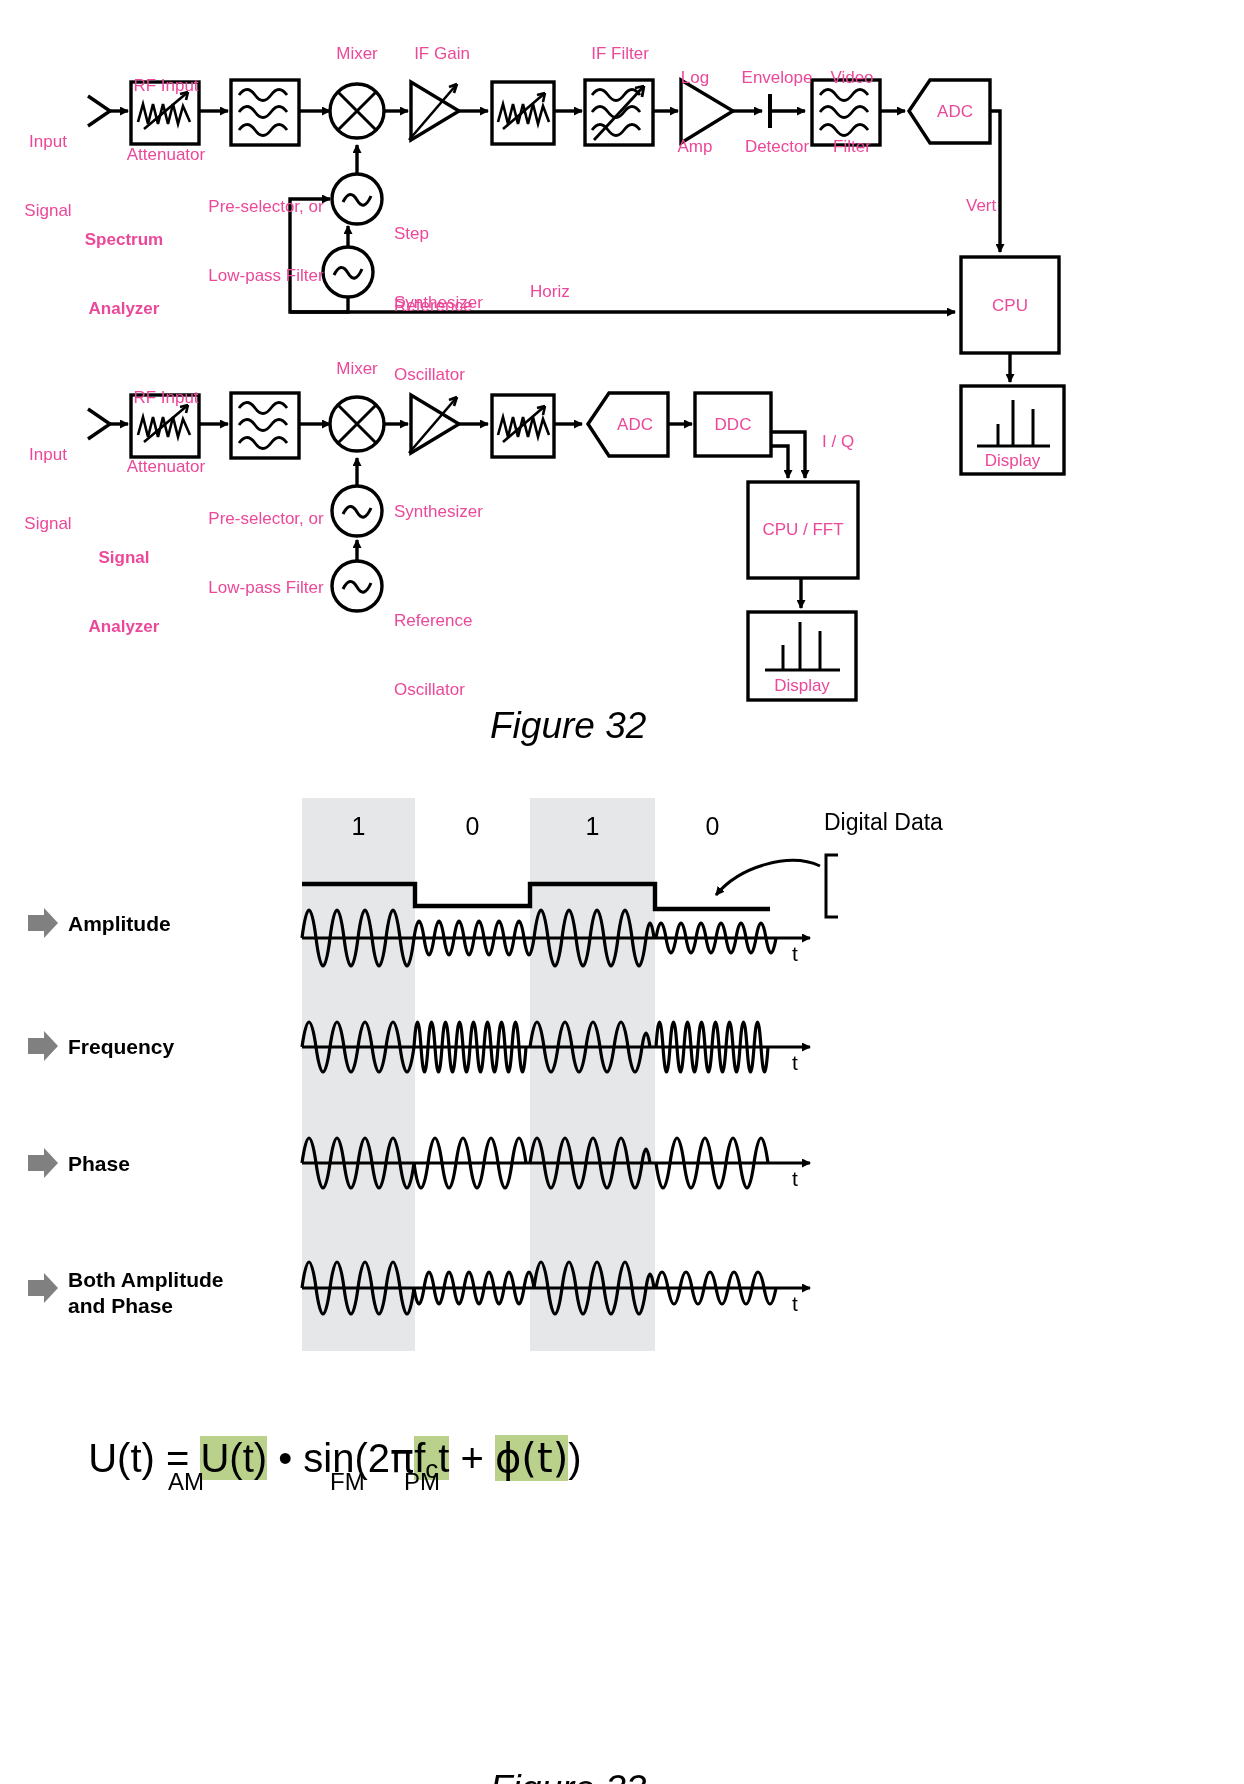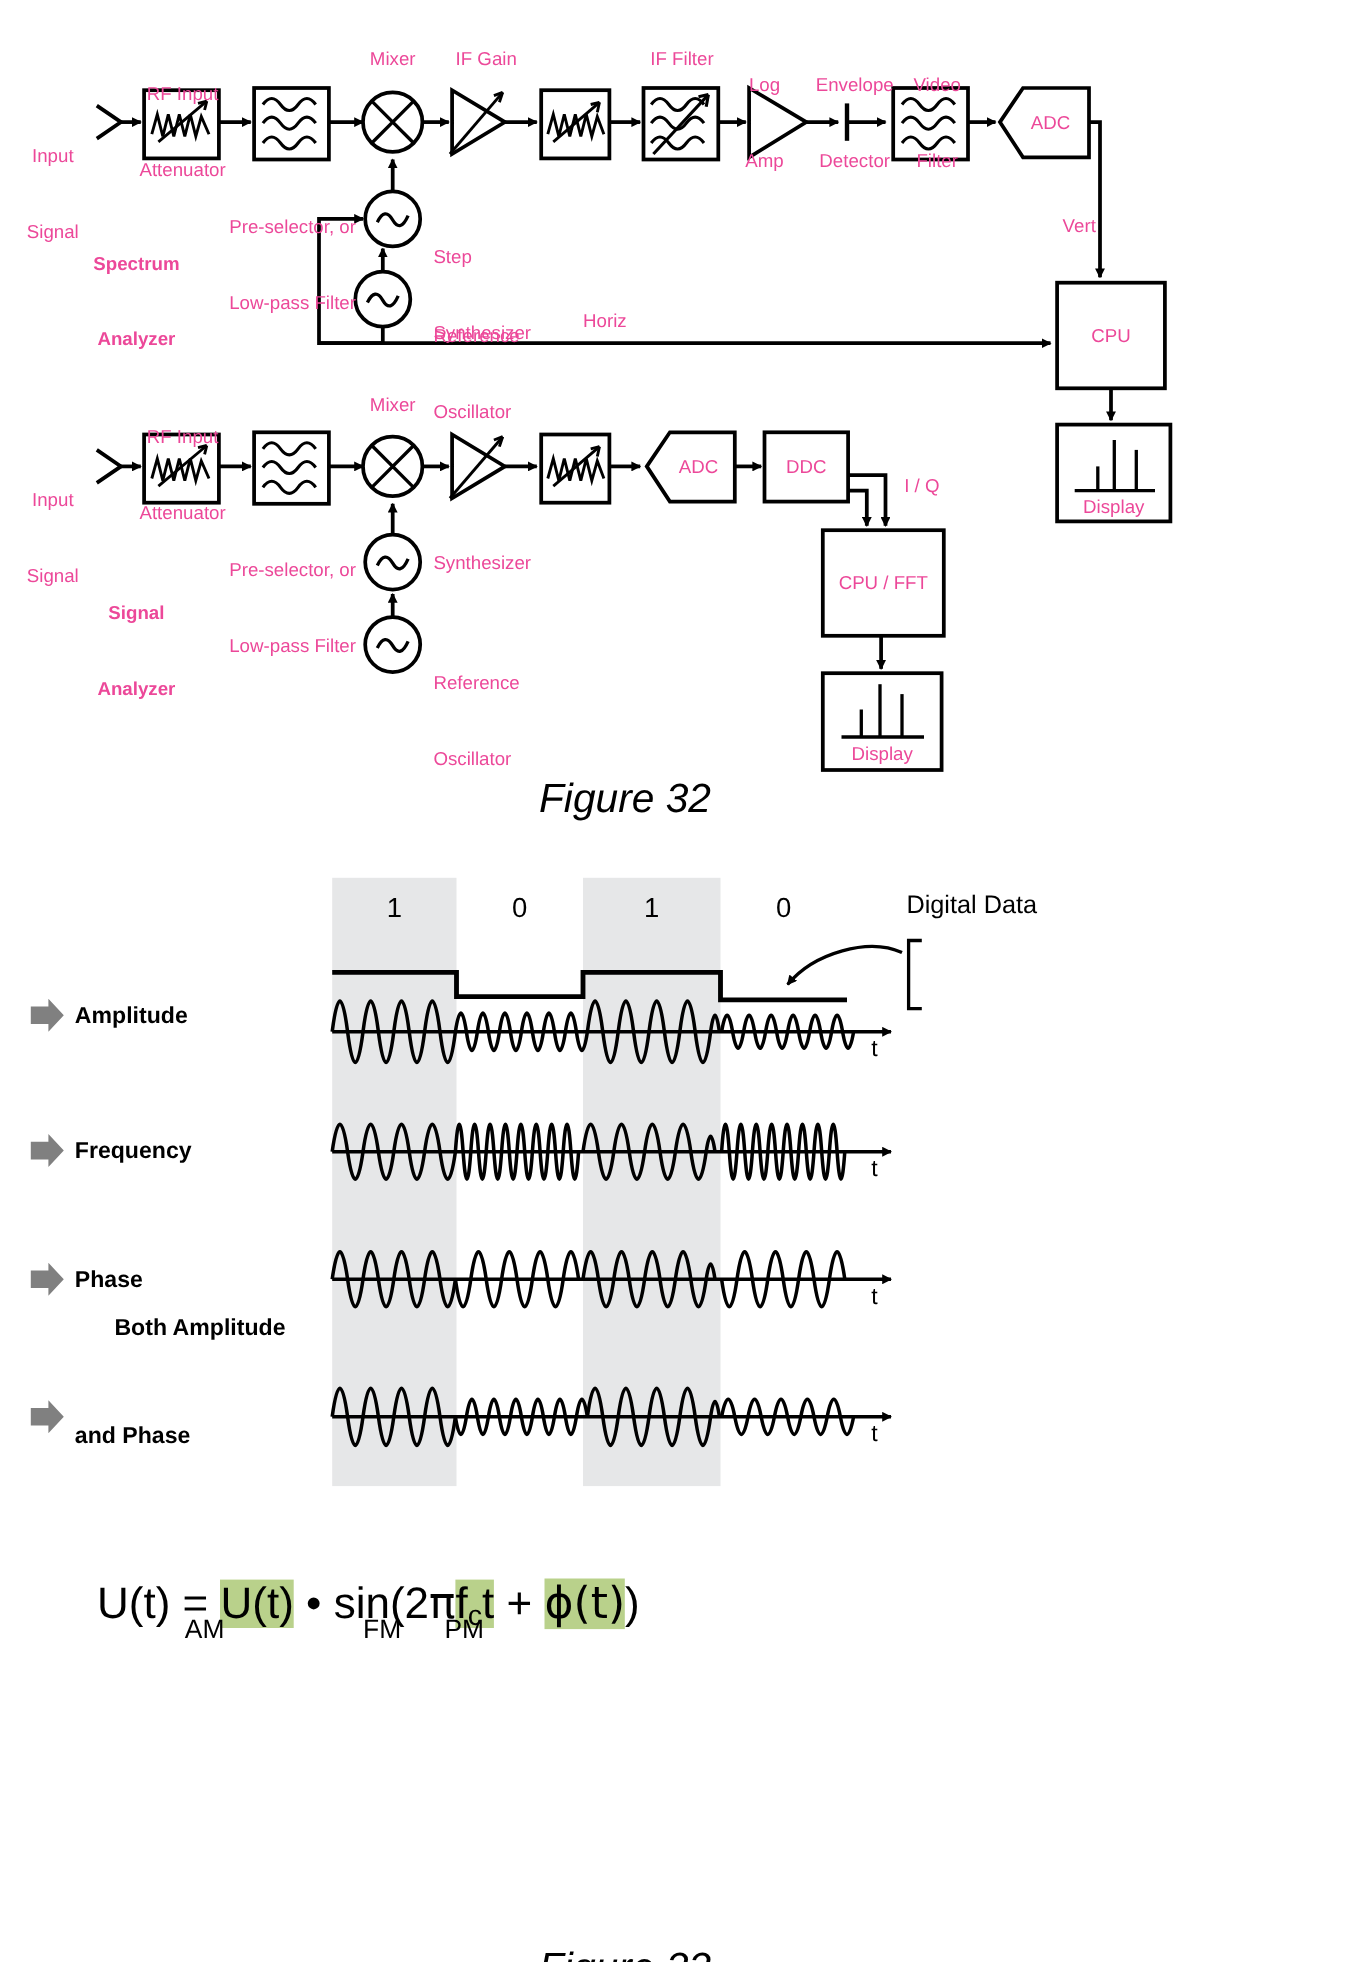--- a/index.html
+++ b/index.html
@@ -353,21 +353,21 @@
 <div class="bitlbl" style="left:415px;top:812px;width:115px;">0</div>
 <div class="bitlbl" style="left:530px;top:812px;width:125px;">1</div>
 <div class="bitlbl" style="left:655px;top:812px;width:115px;">0</div>
 
 <div class="annot" style="left:824px;top:808px;">Digital Data</div>
 
 
 <div class="modlbl" style="left:68px;top:912px;">Amplitude</div>
 <div class="modlbl" style="left:68px;top:1035px;">Frequency</div>
 <div class="modlbl" style="left:68px;top:1152px;">Phase</div>
-<div class="modlbl" style="left:68px;top:1196px;margin-left:36px;">Both Amplitude</div>
+<div class="modlbl" style="left:68px;top:1268px;">Both Amplitude</div>
 <div class="modlbl" style="left:68px;top:1294px;">and Phase</div>
 
 <div class="tlbl" style="left:792px;top:942px;">t</div>
 <div class="tlbl" style="left:792px;top:1051px;">t</div>
 <div class="tlbl" style="left:792px;top:1167px;">t</div>
 <div class="tlbl" style="left:792px;top:1292px;">t</div>
 
 <div class="formula" style="left:66px;top:1390px;">
   <span>U(t) = </span><span class="hl">U(t)</span><span> • sin(2</span><span class="gk">π</span><span class="hl"><span>f</span><span class="sub">c</span><span>t</span></span><span> + </span><span class="hl gk">ϕ(t)</span><span>)</span>
 </div>

